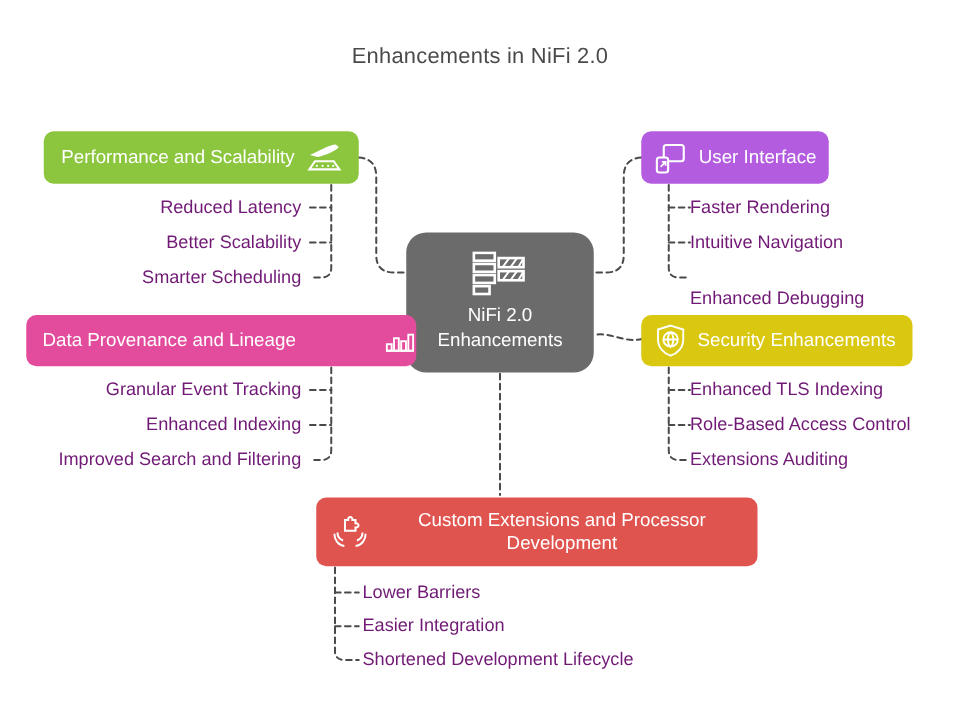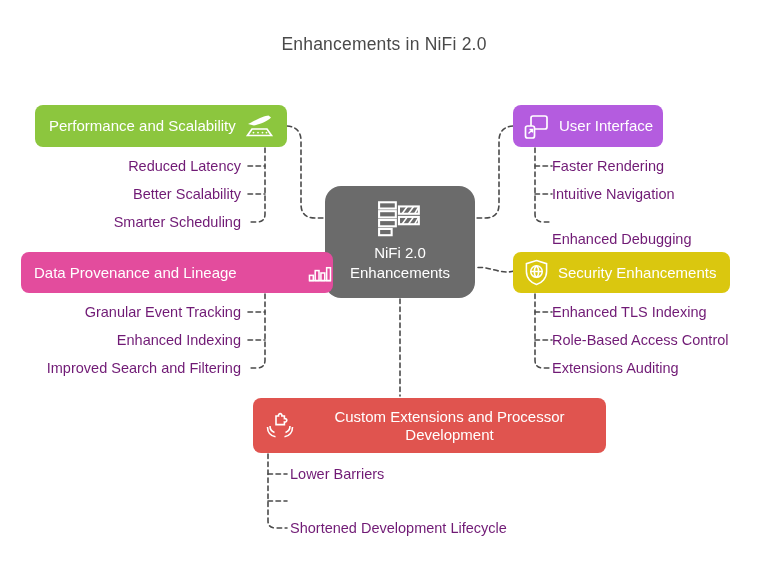--- a/index.html
+++ b/index.html
@@ -153,15 +153,16 @@
     <span class="icon">
       <svg width="30" height="28" viewBox="0 0 30 28" fill="none" stroke="#ffffff" stroke-width="1.6">
         <path d="M11,4 L13.5,4 C13.3,2.6 14.2,1.6 15.2,1.6 C16.2,1.6 17.1,2.6 16.9,4 L19.4,4 L19.4,6.6 C20.8,6.4 21.8,7.3 21.8,8.3 C21.8,9.3 20.8,10.2 19.4,10 L19.4,12.6 L11,12.6 Z"></path>
         <path d="M2.5,15 C2.5,20 5.5,24 10.5,24.8 M5,14 C5,17 6.8,19.5 9.5,20.4"></path>
         <path d="M27.5,15 C27.5,20 24.5,24 19.5,24.8 M25,14 C25,17 23.2,19.5 20.5,20.4"></path>
       </svg>
     </span>
     <span class="label">Custom Extensions and Processor Development</span>
   </div>
   <div class="item" style="left:290px;top:474px;">Lower Barriers</div>
+  <div class="item" style="left:290px;top:501px;">Easier Integration</div>
   <div class="item" style="left:290px;top:528px;">Shortened Development Lifecycle</div>
 
 </div>
 
 </body></html>

